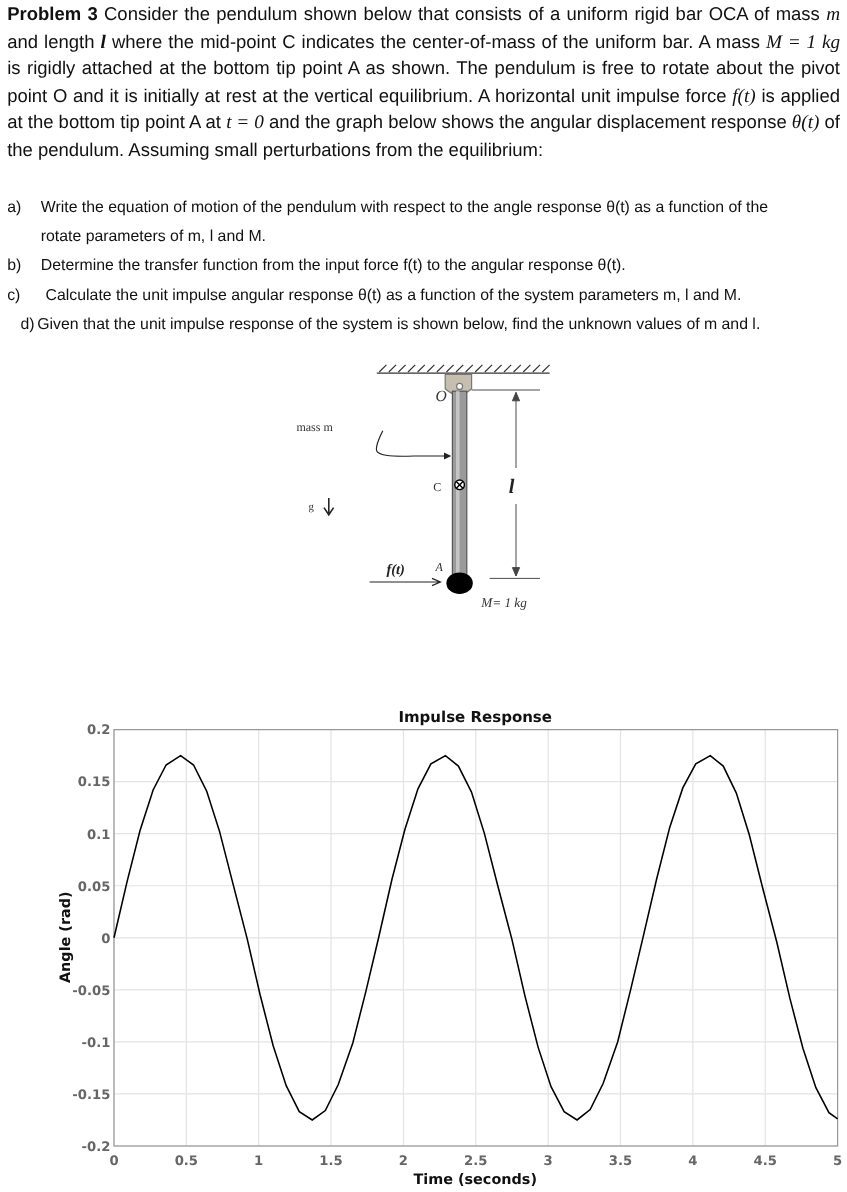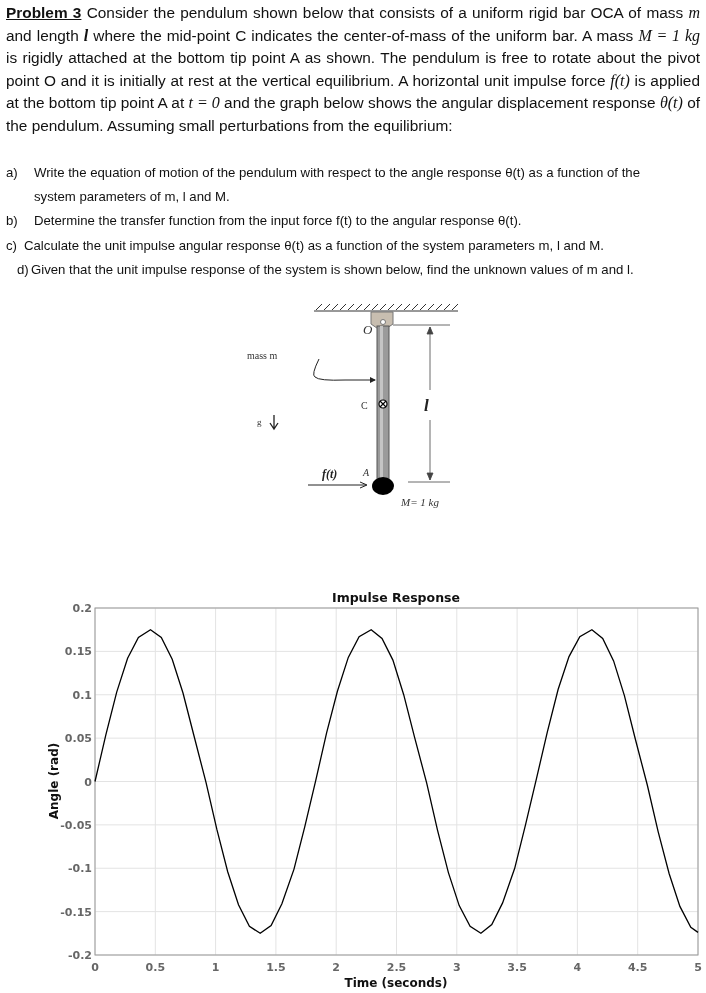--- a/index.html
+++ b/index.html
@@ -1,47 +1,47 @@
 <!DOCTYPE html>
 <html><head>
 <meta charset="utf-8">
 <style>
   html, body { margin: 0; padding: 0; background: #ffffff; }
   body { width: 706px; height: 993px; position: relative; overflow: hidden;
          font-family: "Liberation Sans", sans-serif; color: #111; }
   .para { position: absolute; left: 6px; top: 2px; width: 694px; font-size: 15.4px;
           line-height: 22.5px; text-align: justify; }
-  .para .bold-u { font-weight: bold; text-decoration: underline; }
+  .para .bold-u { font-weight: bold; }
   .math { font-family: "Liberation Serif", serif; font-style: italic; font-size: 16px; }
   .mathb { font-family: "Liberation Serif", serif; font-style: italic; font-weight: bold; font-size: 16px; }
   .q { position: absolute; font-size: 13.2px; left: 0; width: 706px; }
   .q .lbl { position: absolute; left: 6px; }
   .q .txt { position: absolute; left: 34px; white-space: nowrap; }
   .diagram { position: absolute; left: 230px; top: 290px; width: 250px; height: 230px; }
   .chart { position: absolute; left: 0; top: 580px; width: 706px; height: 413px; }
 </style>
 </head>
 <body>
 
 <div class="para"><span class="bold-u">Problem 3</span><span> Consider the pendulum shown below that consists of a uniform rigid bar OCA of mass </span><span class="math">m</span><span> and length </span><span class="mathb">l</span><span> where the mid-point C indicates the center-of-mass of the uniform bar. A mass </span><span class="math">M = 1 kg</span><span> is rigidly attached at the bottom tip point A as shown. The pendulum is free to rotate about the pivot point O and it is initially at rest at the vertical equilibrium. A horizontal unit impulse force </span><span class="math">f(t)</span><span> is applied at the bottom tip point A at </span><span class="math">t = 0</span><span> and the graph below shows the angular displacement response </span><span class="math">θ(t)</span><span> of the pendulum. Assuming small perturbations from the equilibrium:</span></div>
 
 <div class="q" style="top:165px;">
   <span class="lbl">a)</span>
   <span class="txt">Write the equation of motion of the pendulum with respect to the angle response θ(t) as a function of the</span>
 </div>
 <div class="q" style="top:189px;">
-  <span class="txt">system parameters of m, l and M.</span>
+  <span class="txt">rotate parameters of m, l and M.</span>
 </div>
 <div class="q" style="top:213px;">
   <span class="lbl">b)</span>
   <span class="txt">Determine the transfer function from the input force f(t) to the angular response θ(t).</span>
 </div>
 <div class="q" style="top:238px;">
   <span class="lbl">c)</span>
-  <span class="txt" style="left:24px">Calculate the unit impulse angular response θ(t) as a function of the system parameters m, l and M.</span>
+  <span class="txt" style="left:38px">Calculate the unit impulse angular response θ(t) as a function of the system parameters m, l and M.</span>
 </div>
 <div class="q" style="top:262px;">
   <span class="lbl" style="left:17px">d)</span>
   <span class="txt" style="left:31px">Given that the unit impulse response of the system is shown below, find the unknown values of  m and l.</span>
 </div>
 
 <svg class="diagram" viewBox="0 0 250 230" width="250" height="230">
   <g stroke="#333" stroke-width="1">
     <line x1="84" y1="21" x2="228" y2="21"></line>
     <path d="M86 20 l6 -6 M94 20 l6 -6 M102 20 l6 -6 M110 20 l6 -6 M118 20 l6 -6 M126 20 l6 -6 M134 20 l6 -6 M142 20 l6 -6 M150 20 l6 -6 M158 20 l6 -6 M166 20 l6 -6 M174 20 l6 -6 M182 20 l6 -6 M190 20 l6 -6 M198 20 l6 -6 M206 20 l6 -6 M214 20 l6 -6 M222 20 l6 -6"></path>

